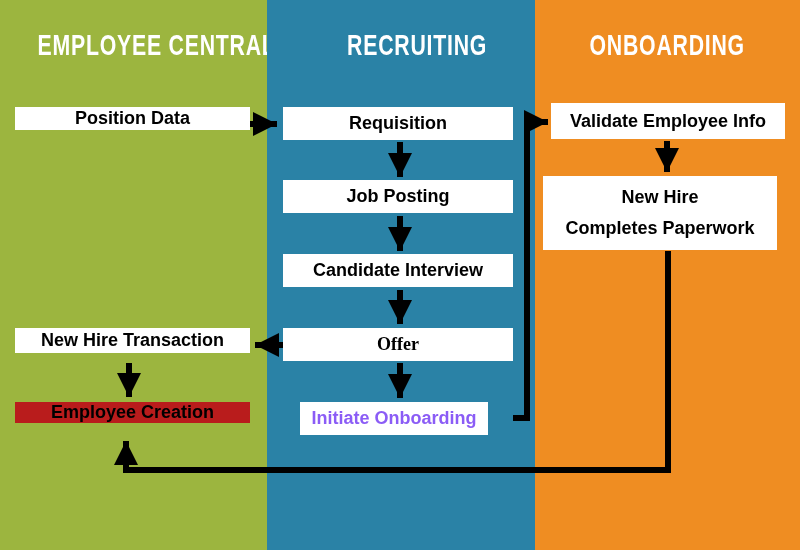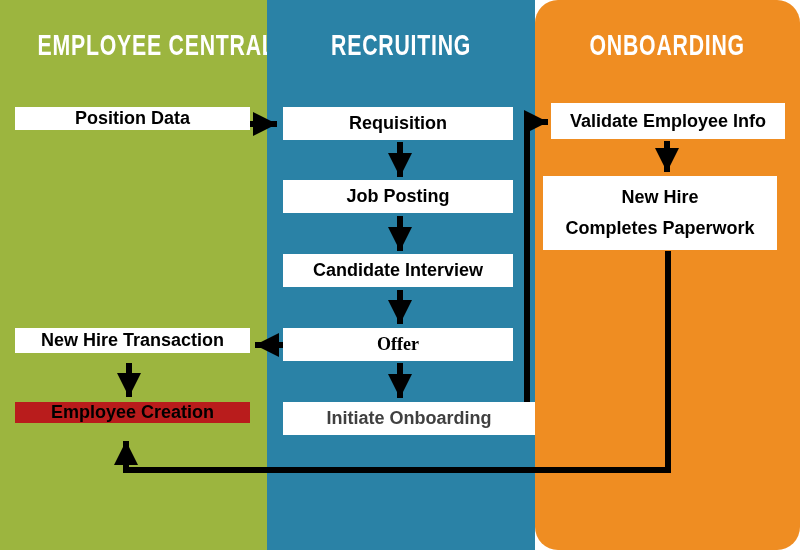--- a/index.html
+++ b/index.html
@@ -11,21 +11,21 @@
   .canvas {
     position: relative;
     width: 800px; height: 550px;
     background: #ffffff;
   }
   .col {
     position: absolute; top: 0; height: 550px;
   }
   .col-employee-central { left: 0;   width: 267px; }
   .col-recruiting       { left: 267px; width: 268px; }
-  .col-onboarding       { left: 535px; width: 265px; border-radius: 23px; }
+  .col-onboarding       { left: 535px; width: 265px; }
   .col-header {
     position: absolute; top: 28px; left: 0; right: 0;
     text-align: center;
   }
   .col-header .hdr {
     display: inline-block;
     color: #ffffff;
     font-size: 28px;
     font-weight: 700;
     letter-spacing: 1px;
@@ -55,21 +55,21 @@
 </head>
 <body>
 
 <div class="canvas">
 
   <div class="col col-employee-central" style="background-color: rgb(156, 181, 63);">
     <div class="col-header">
       <span class="hdr" style="color: rgb(255, 255, 255);">EMPLOYEE CENTRAL</span>
     </div>
   </div>
-  <div class="col col-recruiting" style="background-color: rgb(42, 130, 166);">
+  <div class="col col-recruiting" style="background-color: rgb(42, 130, 166); padding-left: 32px;">
     <div class="col-header">
       <span class="hdr" style="color: rgb(255, 255, 255);">RECRUITING</span>
     </div>
   </div>
   <div class="col col-onboarding" style="background-color: rgb(239, 141, 34);">
     <div class="col-header">
       <span class="hdr" style="color: rgb(255, 255, 255);">ONBOARDING</span>
     </div>
   </div>
 
@@ -94,19 +94,19 @@
   </svg>
 
   <div class="node" style="left: 15px; top: 107px; width: 235px; height: 23px; background-color: rgb(255, 255, 255); color: rgb(0, 0, 0);">Position Data</div>
   <div class="node" style="left: 15px; top: 328px; width: 235px; height: 25px; background-color: rgb(255, 255, 255); color: rgb(0, 0, 0);">New Hire Transaction</div>
   <div class="node" style="left: 15px; top: 402px; width: 235px; height: 21px; background-color: #b91c1c; color: rgb(0, 0, 0);">Employee Creation</div>
 
   <div class="node" style="left: 283px; top: 107px; width: 230px; height: 33px; background-color: rgb(255, 255, 255); color: rgb(0, 0, 0);">Requisition</div>
   <div class="node" style="left: 283px; top: 180px; width: 230px; height: 33px; background-color: rgb(255, 255, 255); color: rgb(0, 0, 0);">Job Posting</div>
   <div class="node" style="left: 283px; top: 254px; width: 230px; height: 33px; background-color: rgb(255, 255, 255); color: rgb(0, 0, 0);">Candidate Interview</div>
   <div class="node" style="left: 283px; top: 328px; width: 230px; height: 33px; background-color: rgb(255, 255, 255); color: rgb(0, 0, 0); font-family: Liberation Serif, serif;">Offer</div>
-  <div class="node" style="left: 283px; top: 402px; width: 252px; height: 33px; background-color: rgb(255, 255, 255); color: #404040;">Initiate Onboarding</div>
+  <div class="node" style="left: 300px; top: 402px; width: 188px; height: 33px; background-color: rgb(255, 255, 255); color: #8b5cf6;">Initiate Onboarding</div>
 
   <div class="node" style="left: 551px; top: 103px; width: 234px; height: 36px; background-color: rgb(255, 255, 255); color: rgb(0, 0, 0); text-align: right;">Validate Employee Info</div>
   <div class="node" style="left: 543px; top: 176px; width: 234px; height: 74px; background-color: rgb(255, 255, 255); color: rgb(0, 0, 0);">New Hire
 Completes Paperwork</div>
 
 </div>
 
 </body></html>

